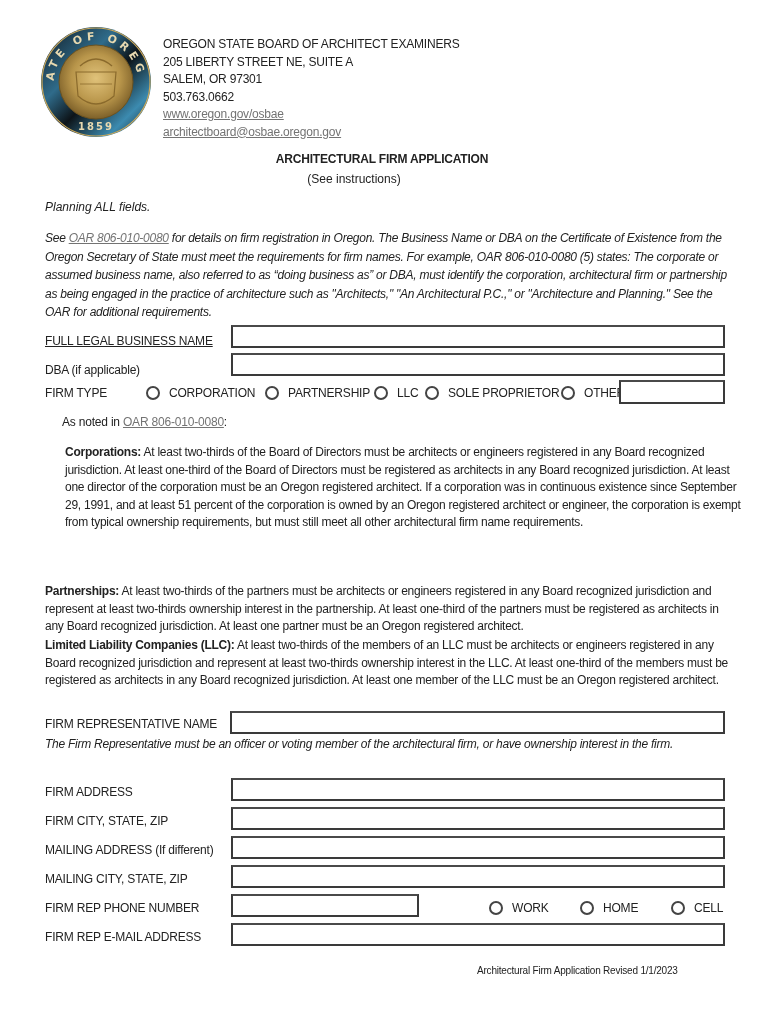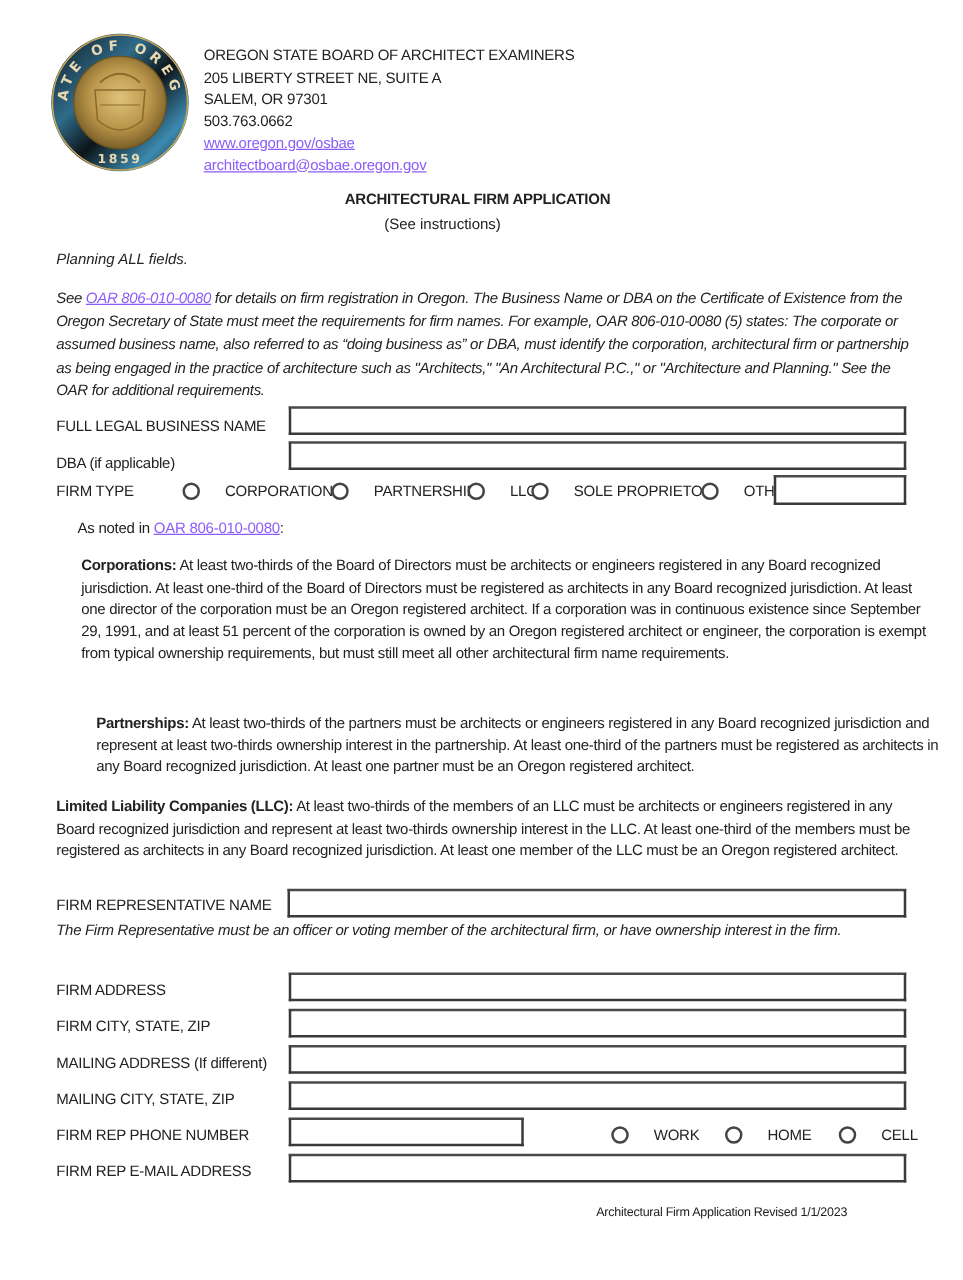--- a/index.html
+++ b/index.html
@@ -12,21 +12,21 @@
       overflow: hidden;
     }
     .abs { position: absolute; }
     .seal {
       left: 40px; top: 26px; width: 112px; height: 112px;
     }
     .header-block {
       left: 163px; top: 36px; font-size: 12px; line-height: 17.5px; letter-spacing: -0.2px;
     }
     .header-block div { white-space: nowrap; }
-    a, .link { color: #8b5cf6; text-decoration: underline; }
+    a, .link { color: #737373; text-decoration: underline; }
     .title {
       left: 0; width: 764px; top: 152px; text-align: center; font-weight: bold; font-size: 12px; letter-spacing: -0.2px;
     }
     .subtitle {
       left: 0; width: 708px; top: 172px; text-align: center; font-size: 12px;
     }
     .italic { font-style: italic; }
     .complete { left: 45px; top: 200px; font-size: 12px; }
     .intro {
       left: 45px; top: 229px; width: 685px; font-size: 12px; line-height: 18.6px; font-style: italic; letter-spacing: -0.25px;
@@ -34,21 +34,21 @@
     .label { font-size: 12px; white-space: nowrap; letter-spacing: -0.2px; }
     .field {
       border: 2px solid #3a3a3a; border-top-color: #4a4a4a; background: #ffffff;
       height: 23px; outline: none; font-family: "Liberation Sans", sans-serif; font-size: 12px; padding: 0 4px;
     }
     .radio {
       display: inline-block; width: 14px; height: 14px; border: 2px solid #444; border-radius: 50%;
       vertical-align: -2px; background: #fff; cursor: pointer;
     }
     .radio-row { white-space: nowrap; font-size: 12px; letter-spacing: -0.2px; }
-    .radio-opt { position: absolute; top: 0; display: flex; align-items: flex-start; gap: 20px; }
+    .radio-opt { position: absolute; top: 0; display: flex; align-items: flex-start; gap: 9px; }
     .para {
       left: 45px; width: 685px; font-size: 12px; line-height: 17.5px; letter-spacing: -0.25px;
     }
     .para b { font-weight: bold; }
     .footer { left: 477px; top: 965px; font-size: 10px; letter-spacing: -0.2px; }
   </style>
 </head>
 <body>
 
 <svg class="abs seal" viewBox="0 0 112 112">
@@ -91,21 +91,21 @@
 
 <div class="abs title">ARCHITECTURAL FIRM APPLICATION</div>
 <div class="abs subtitle">(See instructions)</div>
 
 <div class="abs complete italic">Planning ALL fields.</div>
 
 <div class="abs intro">
   <span>See </span><a class="link">OAR 806-010-0080</a><span> for details on firm registration in Oregon. The Business Name or DBA on the Certificate of Existence from the Oregon Secretary of State must meet the requirements for firm names. For example, OAR 806-010-0080 (5) states: The corporate or assumed business name, also referred to as “doing business as” or DBA, must identify the corporation, architectural firm or partnership as being engaged in the practice of architecture such as "Architects," "An Architectural P.C.," or "Architecture and Planning." See the OAR for additional requirements.</span>
 </div>
 
-<div class="abs label" style="left:45px; top:334px;">FULL LEGAL BUSINESS NAME</div>
+<div class="abs label" style="left:45px; top:334px;text-decoration:underline;">FULL LEGAL BUSINESS NAME</div>
 <input class="abs field" style="left: 231px; top: 325px; width: 494px;" value="">
 
 <div class="abs label" style="left:45px; top:363px;">DBA (if applicable)</div>
 <input class="abs field" style="left: 231px; top: 353px; width: 494px;" value="">
 
 <div class="abs label" style="left:45px; top:386px;">FIRM TYPE</div>
 <div class="abs radio-row" style="left:0; top:386px; width:770px; height:16px;">
   <label class="radio-opt" style="left:146px;">
     <span class="radio"></span>
     <span>CORPORATION</span>
@@ -130,21 +130,21 @@
 <input class="abs field" style="left: 619px; top: 380px; width: 106px; height: 24px;" value="">
 
 <div class="abs label" style="left:62px; top:415px;">
   <span>As noted in </span><a class="link">OAR 806-010-0080</a><span>:</span>
 </div>
 
 <div class="abs para" style="top:444px;margin-left:20px;">
   <b>Corporations:</b><span> At least two-thirds of the Board of Directors must be architects or engineers registered in any Board recognized jurisdiction. At least one-third of the Board of Directors must be registered as architects in any Board recognized jurisdiction. At least one director of the corporation must be an Oregon registered architect. If a corporation was in continuous existence since September 29, 1991, and at least 51 percent of the corporation is owned by an Oregon registered architect or engineer, the corporation is exempt from typical ownership requirements, but must still meet all other architectural firm name requirements.</span>
 </div>
 
-<div class="abs para" style="top:570px;margin-left:32px;">
+<div class="abs para" style="top:583px;">
   <b>Partnerships:</b><span> At least two-thirds of the partners must be architects or engineers registered in any Board recognized jurisdiction and represent at least two-thirds ownership interest in the partnership. At least one-third of the partners must be registered as architects in any Board recognized jurisdiction. At least one partner must be an Oregon registered architect.</span>
 </div>
 
 <div class="abs para" style="top:637px;">
   <b>Limited Liability Companies (LLC):</b><span> At least two-thirds of the members of an LLC must be architects or engineers registered in any Board recognized jurisdiction and represent at least two-thirds ownership interest in the LLC. At least one-third of the members must be registered as architects in any Board recognized jurisdiction. At least one member of the LLC must be an Oregon registered architect.</span>
 </div>
 
 <div class="abs label" style="left:45px; top:717px;">FIRM REPRESENTATIVE NAME</div>
 <input class="abs field" style="left: 230px; top: 711px; width: 495px;" value="">
 <div class="abs para italic" style="top:736px;">The Firm Representative must be an officer or voting member of the architectural firm, or have ownership interest in the firm.</div>

